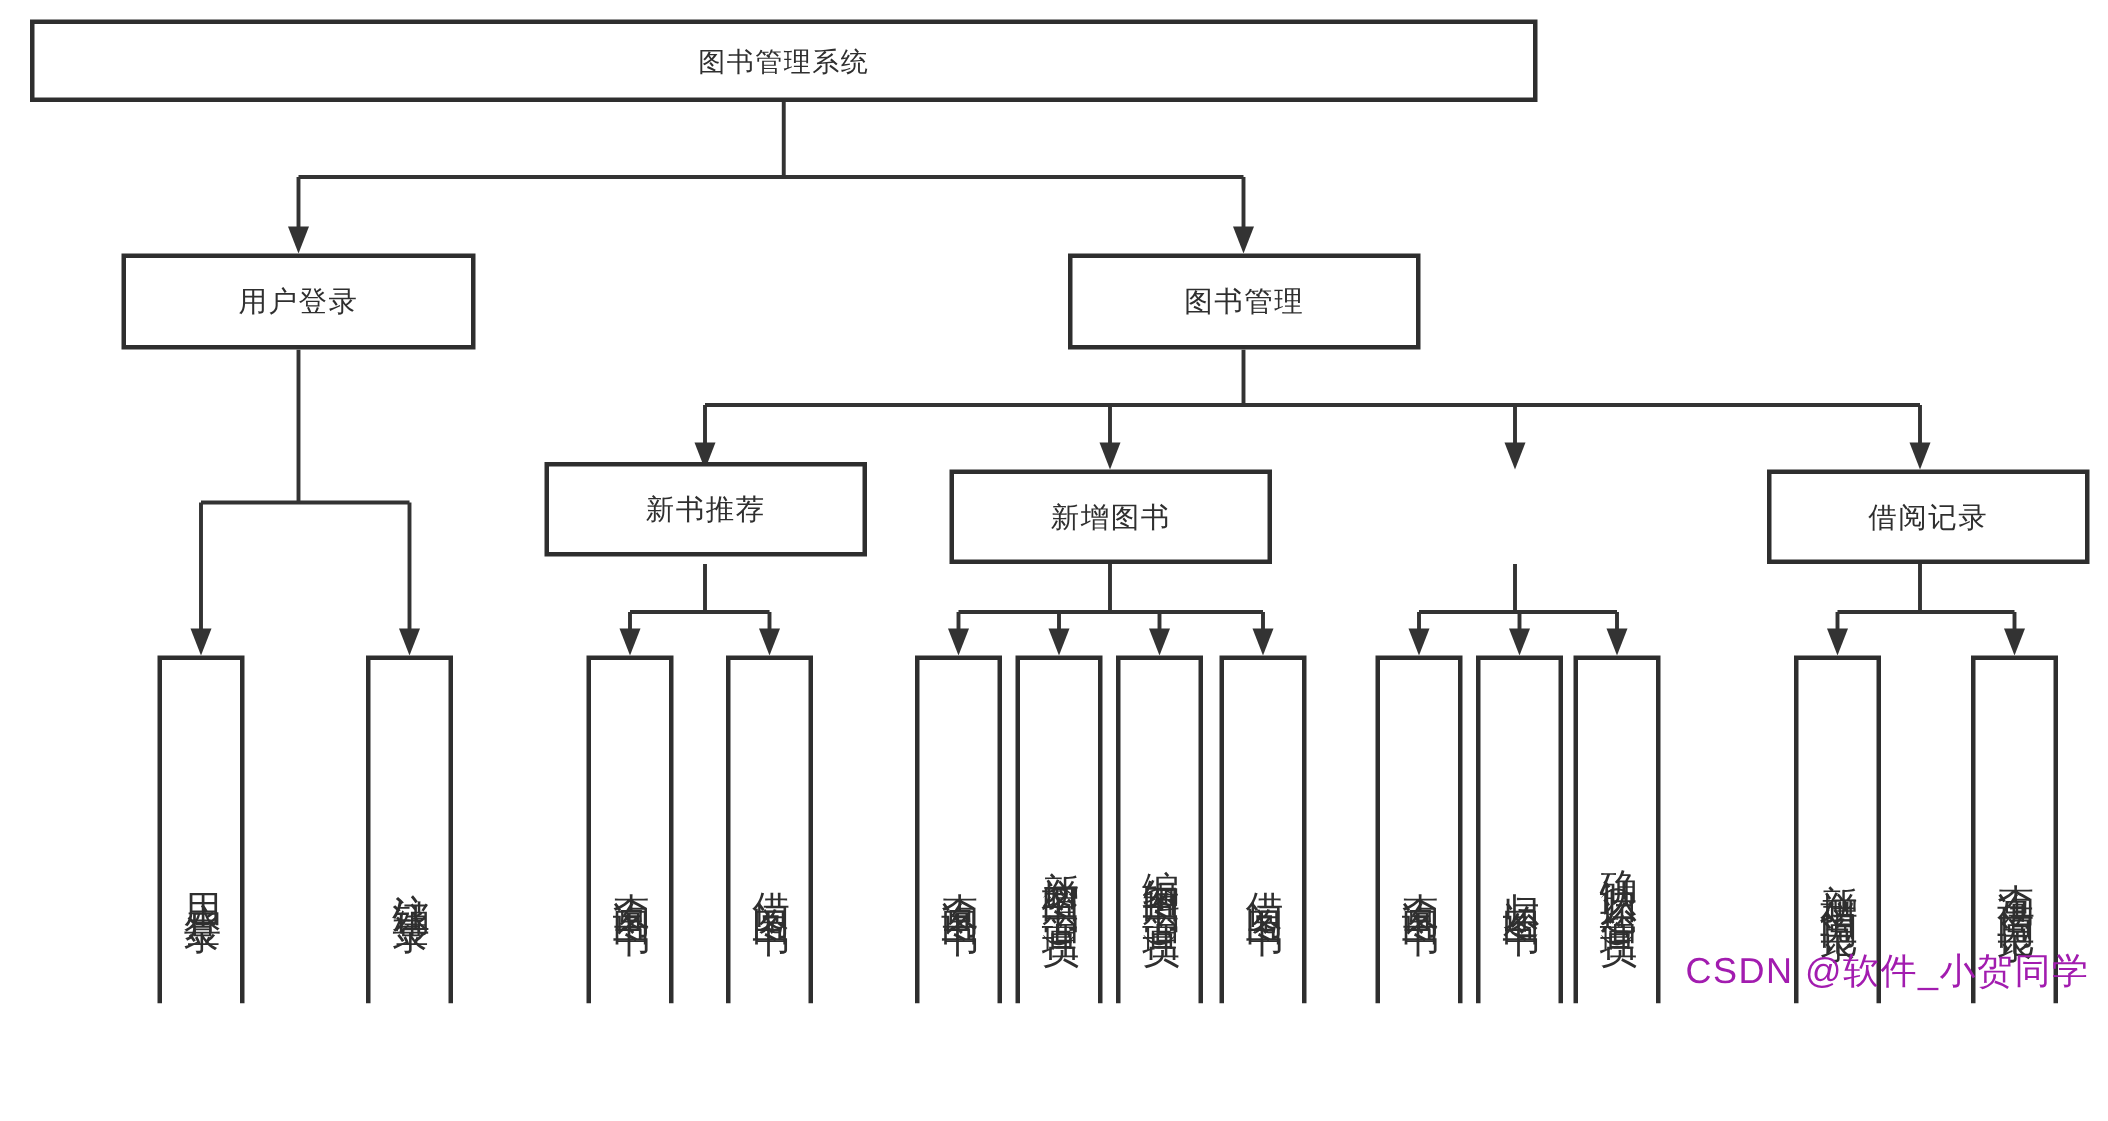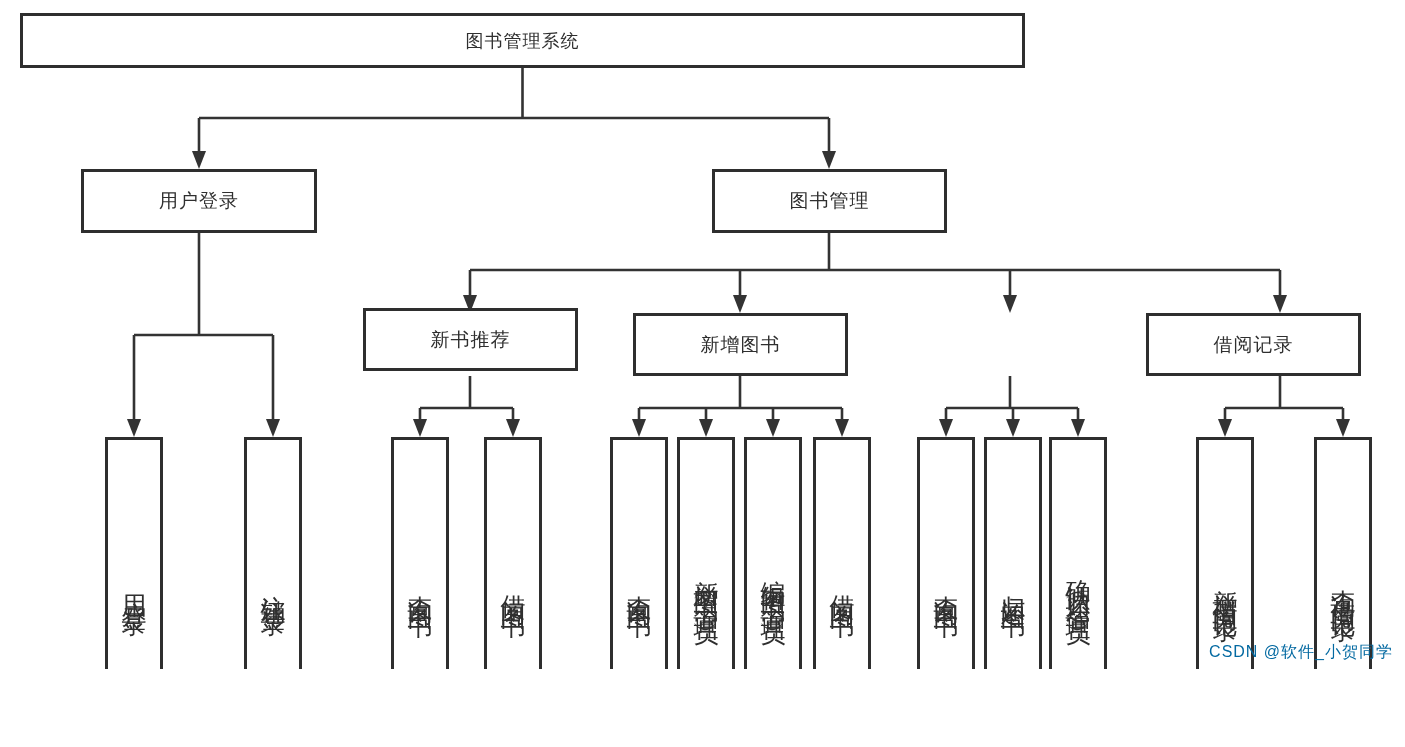--- a/index.html
+++ b/index.html
@@ -37,22 +37,22 @@
   .leaf .vlabel {
     font-size: 25px;
     letter-spacing: 6px;
     line-height: 1;
     white-space: nowrap;
   }
   #watermark {
     position: absolute;
     right: 12px;
     bottom: 6px;
-    font-size: 16px;
-    color: #0369a1;
+    font-size: 24px;
+    color: #a21caf;
     letter-spacing: 1px;
     z-index: 3;
     white-space: nowrap;
   }
 </style>
 </head>
 <body>
 
 <div id="canvas">
 
@@ -109,21 +109,21 @@
   <div class="box" style="left:712px; top:169px; width:235px; height:64px;">
     <span class="hlabel">图书管理</span>
   </div>
 
   <div class="box" style="left:363px; top:308px; width:215px; height:63px;align-items:center;">
     <span class="hlabel">新书推荐</span>
   </div>
   <div class="box" style="left:633px; top:313px; width:215px; height:63px;">
     <span class="hlabel">新增图书</span>
   </div>
-  <div class="box" style="left:1146px; top:313px; width:215px; height:63px;">
+  <div class="box" style="left:1178px; top:313px; width:215px; height:63px;">
     <span class="hlabel">借阅记录</span>
   </div>
 
   <div class="box leaf" style="left:105px; top:437px; width:58px; height:300px;">
     <span class="vlabel">用户登录</span>
   </div>
   <div class="box leaf" style="left:244px; top:437px; width:58px; height:300px;">
     <span class="vlabel">注销登录</span>
   </div>
 

